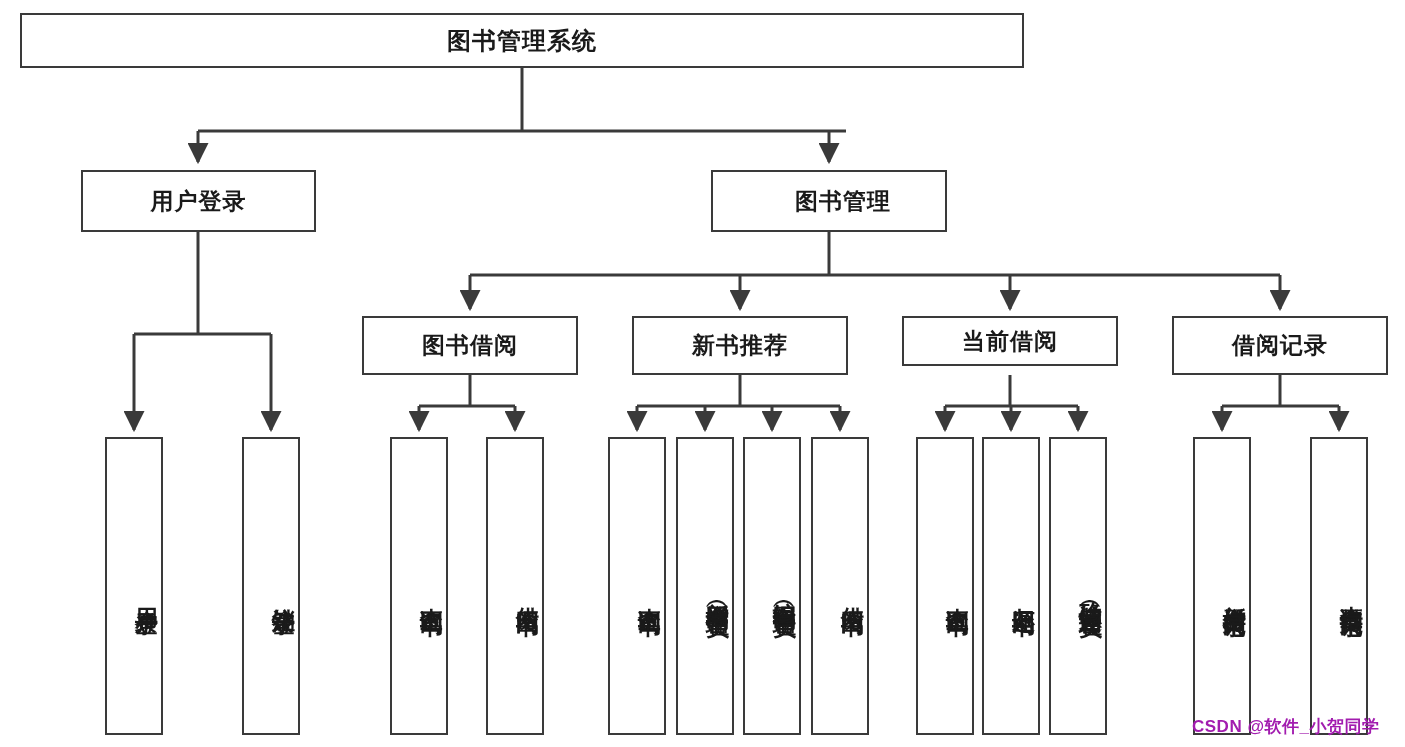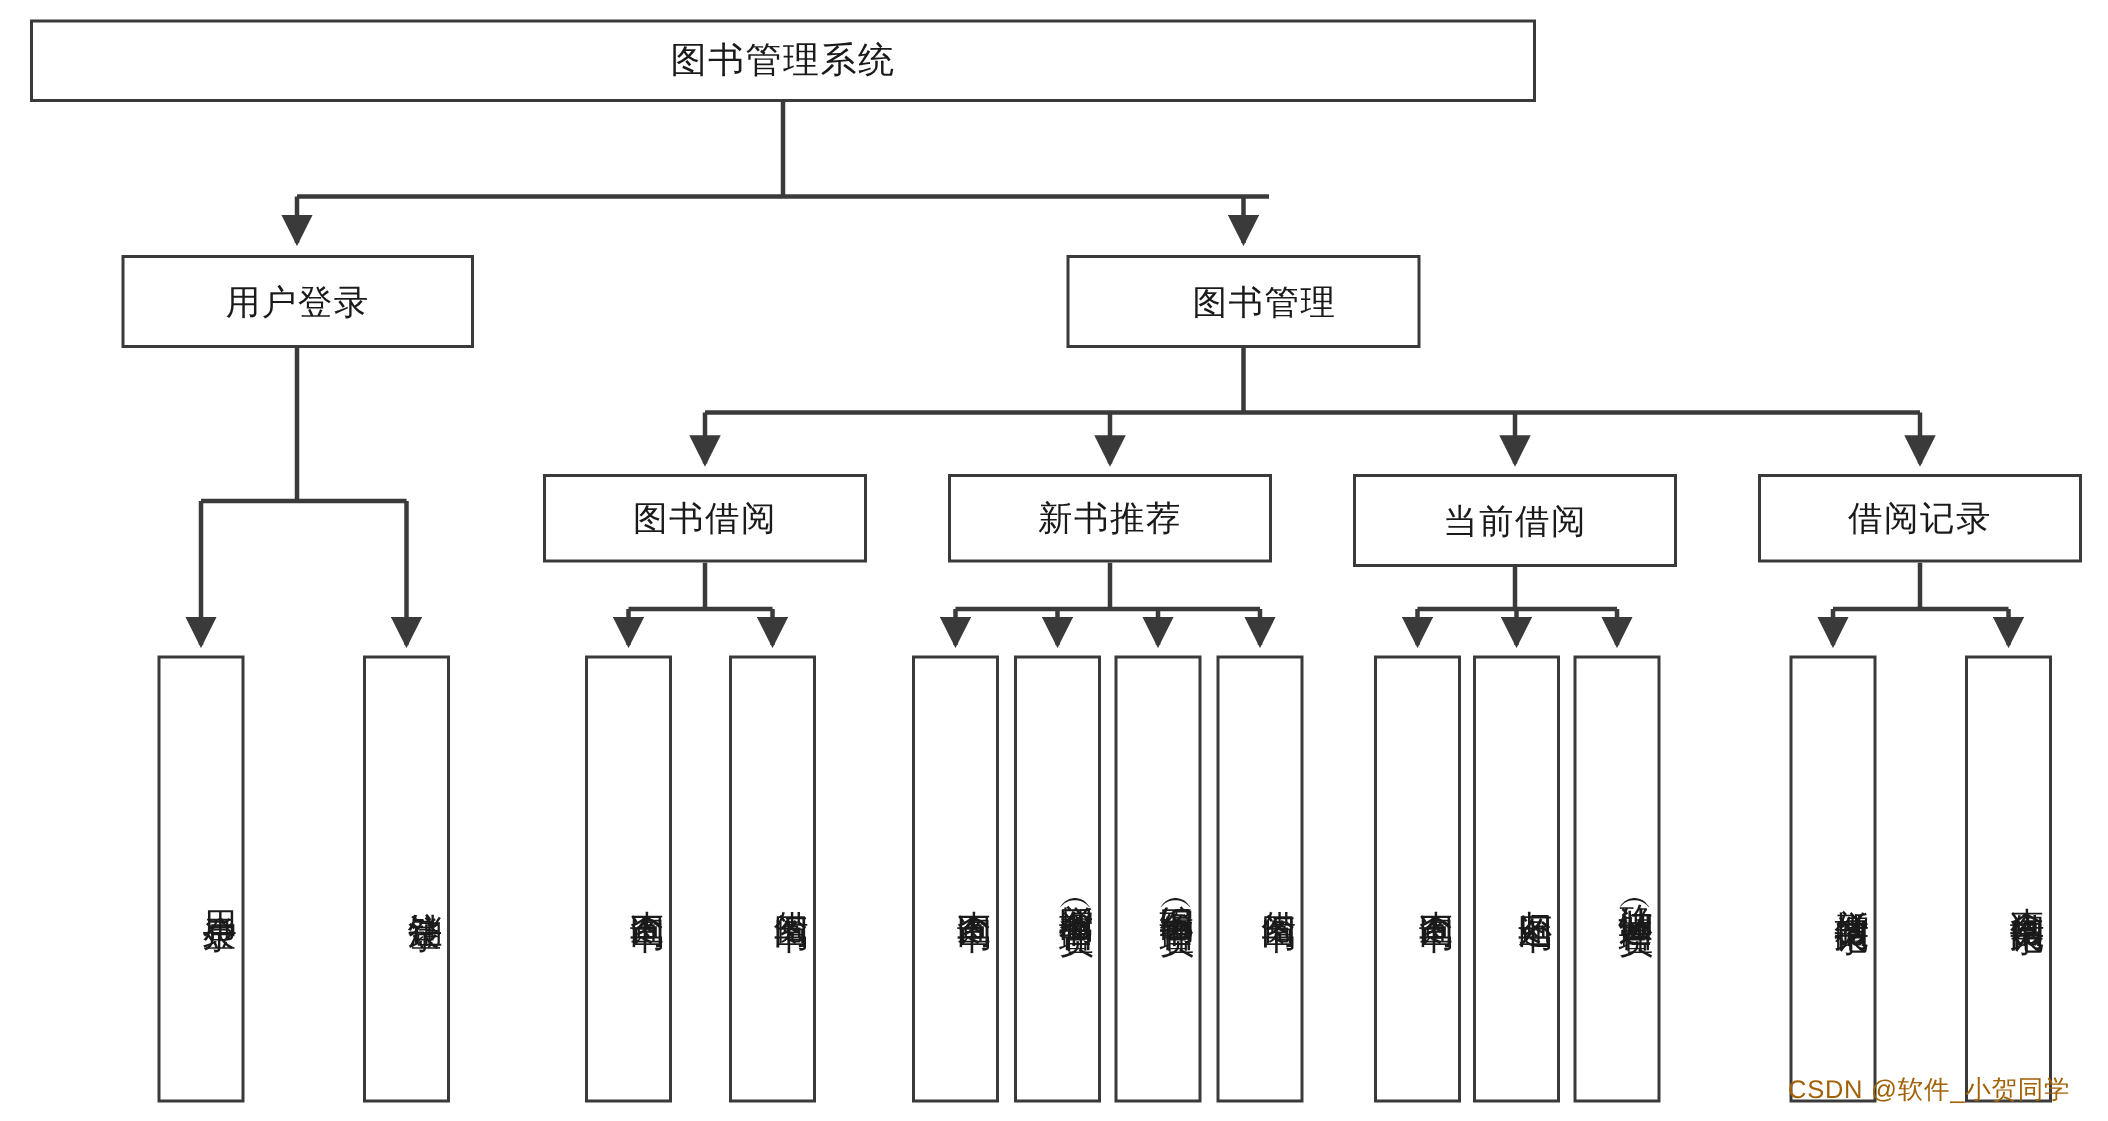--- a/index.html
+++ b/index.html
@@ -10,20 +10,21 @@
   }
   body {
     font-family: "Liberation Sans", "DejaVu Sans", sans-serif;
   }
   #canvas {
     position: relative;
     width: 1405px;
     height: 747px;
     background: #ffffff;
     overflow: hidden;
+    font-weight: bold;
   }
   #edges {
     position: absolute;
     left: 0;
     top: 0;
     width: 1405px;
     height: 747px;
     pointer-events: none;
   }
   .node {
@@ -52,21 +53,21 @@
     padding-top: 14px;
     align-items: flex-start;
     justify-content: center;
   }
   .node.root {
     font-size: 24px;
   }
   .watermark {
     position: absolute;
     font-size: 17px;
-    color: #a16207;
+    color: #a21caf;
     white-space: nowrap;
     z-index: 5;
     letter-spacing: 0.5px;
   }
 </style>
 </head>
 <body>
 
 <div id="canvas">
 
@@ -121,21 +122,21 @@
     </g>
   </svg>
 
   <div class="node horiz root" style="left:20px; top:13px; width:1004px; height:55px;">图书管理系统</div>
 
   <div class="node horiz" style="left:81px; top:170px; width:235px; height:62px;">用户登录</div>
   <div class="node horiz" style="left:711px; top:170px; width:236px; height:62px;padding-left:28px;">图书管理</div>
 
   <div class="node horiz" style="left:362px; top:316px; width:216px; height:59px;">图书借阅</div>
   <div class="node horiz" style="left:632px; top:316px; width:216px; height:59px;">新书推荐</div>
-  <div class="node horiz" style="left:902px; top:316px; width:216px; height:62px;">当前借阅</div>
+  <div class="node horiz" style="left:902px; top:316px; width:216px; height:50px;">当前借阅</div>
   <div class="node horiz" style="left:1172px; top:316px; width:216px; height:59px;">借阅记录</div>
 
   <div class="node vert" style="left:105px; top:437px; width:58px; height:298px;">用户登录</div>
   <div class="node vert" style="left:242px; top:437px; width:58px; height:298px;">注销登录</div>
 
   <div class="node vert" style="left:390px; top:437px; width:58px; height:298px;">查询图书</div>
   <div class="node vert" style="left:486px; top:437px; width:58px; height:298px;">借阅图书</div>
 
   <div class="node vert" style="left:608px; top:437px; width:58px; height:298px;">查询图书</div>
   <div class="node vert" style="left:676px; top:437px; width:58px; height:298px;">新增图书（管理员）</div>

